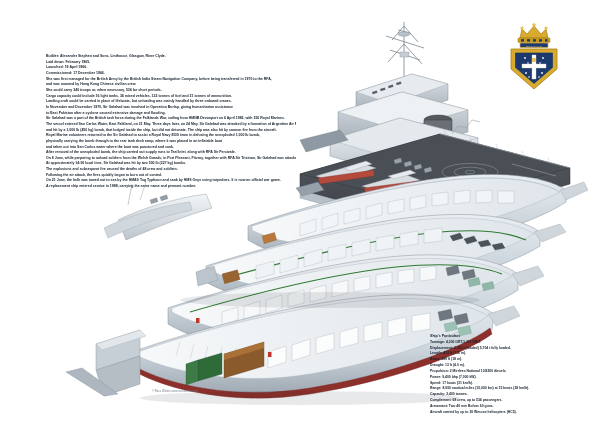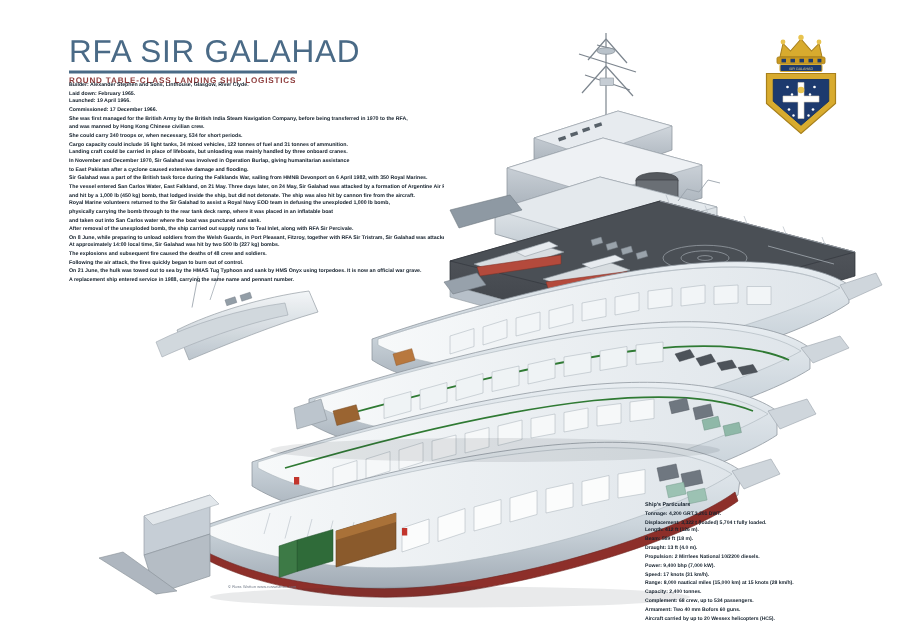--- a/index.html
+++ b/index.html
@@ -339,25 +339,20 @@
       <path d="M104 228 C128 216 160 206 190 202 L192 210 C162 216 130 228 108 238 Z" fill="#cfd6dc" stroke="#9aa3ab" stroke-width="0.4"></path>
     </g>
 
     <g opacity="0.10" fill="#2b3138">
       <ellipse cx="330" cy="300" rx="150" ry="8"></ellipse>
       <ellipse cx="300" cy="398" rx="160" ry="7"></ellipse>
     </g>
   </svg>
   </div>
 
-  <div class="title-wrap">
-    <div class="main-title">RFA SIR GALAHAD</div>
-    <div class="title-rule"></div>
-    <div class="sub-title">ROUND TABLE-CLASS LANDING SHIP LOGISTICS</div>
-  </div>
 
   <div class="body-copy" id="history-copy">
       <p>Builder: Alexander Stephen and Sons, Linthouse, Glasgow, River Clyde.</p>
       <p>Laid down: February 1965.</p>
       <p>Launched: 19 April 1966.</p>
       <p>Commissioned: 17 December 1966.</p>
       <p>She was first managed for the British Army by the British India Steam Navigation Company, before being transferred in 1970 to the RFA,</p>
       <p>and was manned by Hong Kong Chinese civilian crew.</p>
       <p>She could carry 340 troops or, when necessary, 534 for short periods.</p>
       <p>Cargo capacity could include 16 light tanks, 34 mixed vehicles, 122 tonnes of fuel and 31 tonnes of ammunition.</p>

